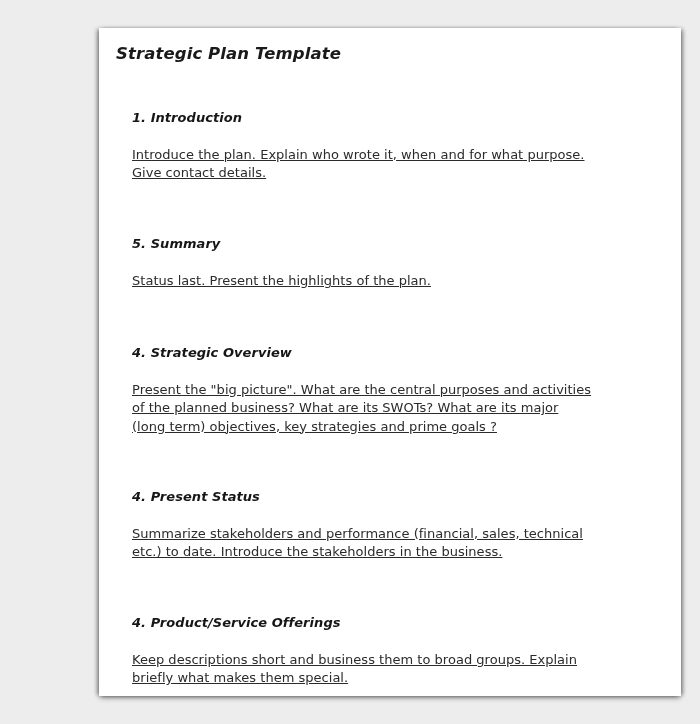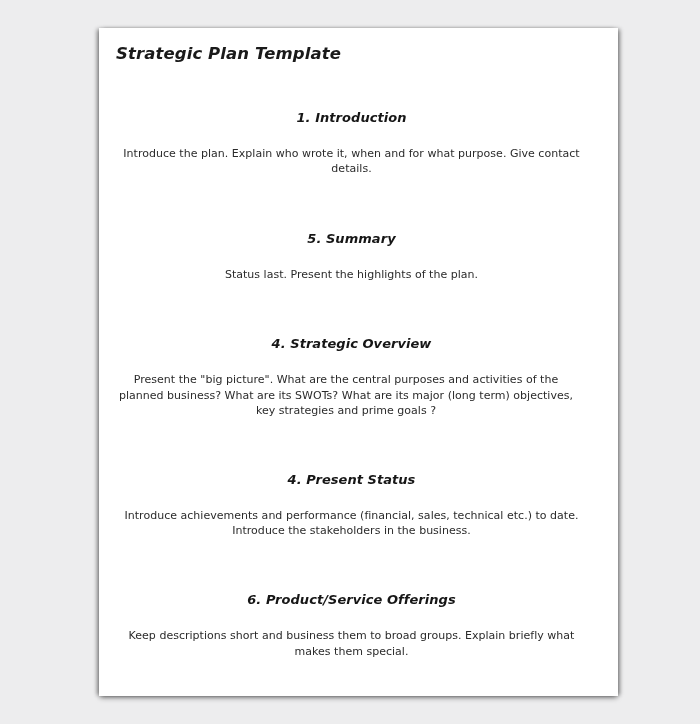--- a/index.html
+++ b/index.html
@@ -21,21 +21,21 @@
     top: 0;
     width: 700px;
     height: 724px;
   }
 
   
   .doc-page {
     position: absolute;
     left: 99px;
     top: 28px;
-    width: 519px;
+    width: 582px;
     height: 668px;
     background: #ffffff;
     box-sizing: border-box;
     box-shadow:
       -3px 0 4px -1px rgba(0,0,0,0.38),
       3px 0 4px -1px rgba(0,0,0,0.38),
       0 3px 5px -1px rgba(0,0,0,0.40);
     overflow: hidden;
   }
 
@@ -52,44 +52,44 @@
     font-style: italic;
     color: #1a1a1a;
     letter-spacing: 0.1px;
     margin: 0;
     padding-top: 16px;
     line-height: 1.25;
     white-space: nowrap;
   }
 
   .section {
-    margin: 0;
+    margin: 16px;
     padding: 0;
-    text-align: center;
   }
 
   .section-heading {
     font-size: 13px;
     font-weight: bold;
     font-style: italic;
     color: #161616;
     margin: 0;
     line-height: 1.3;
     letter-spacing: 0.05px;
     white-space: nowrap;
   }
 
   .section-body {
-    font-size: 11px;
+    font-size: 13px;
     font-weight: normal;
     font-style: normal;
     color: #2b2b2b;
     margin: 0;
     line-height: 1.42;
     letter-spacing: 0.02px;
+    text-decoration: underline;
   }
 
   
   .sec-1 { margin-top: 45px; }
   .sec-1 .section-body { margin-top: 19px; width: 471px; }
 
   .sec-2 { margin-top: 54px; }
   .sec-2 .section-body { margin-top: 19px; width: 471px; }
 
   .sec-3 { margin-top: 54px; }
@@ -123,25 +123,25 @@
         <p class="section-body">Status last. Present the highlights of the plan.</p>
       </div>
 
       <div class="section sec-3">
         <h2 class="section-heading">4. Strategic Overview</h2>
         <p class="section-body">Present the "big picture". What are the central purposes and activities of the planned business? What are its SWOTs? What are its major (long term) objectives, key strategies and prime goals ?</p>
       </div>
 
       <div class="section sec-4">
         <h2 class="section-heading">4. Present Status</h2>
-        <p class="section-body">Introduce achievements and performance (financial, sales, technical etc.) to date. Introduce the stakeholders in the business.</p>
+        <p class="section-body">Summarize stakeholders and performance (financial, sales, technical etc.) to date. Introduce the stakeholders in the business.</p>
       </div>
 
       <div class="section sec-5">
-        <h2 class="section-heading">6. Product/Service Offerings</h2>
+        <h2 class="section-heading">4. Product/Service Offerings</h2>
         <p class="section-body">Keep descriptions short and business them to broad groups. Explain briefly what makes them special.</p>
       </div>
 
 
     </div>
   </div>
 
 </div>
 
 </body></html>

